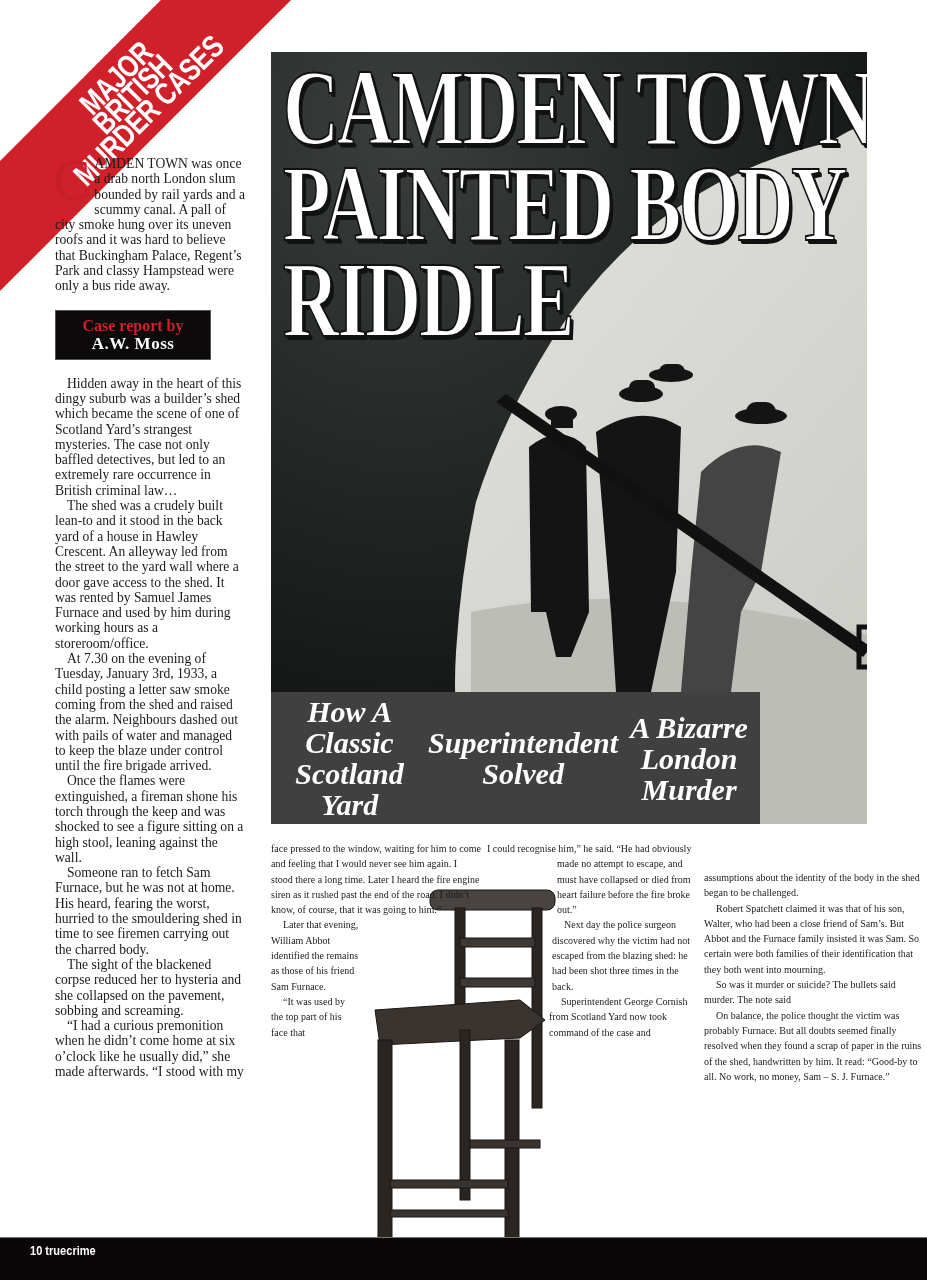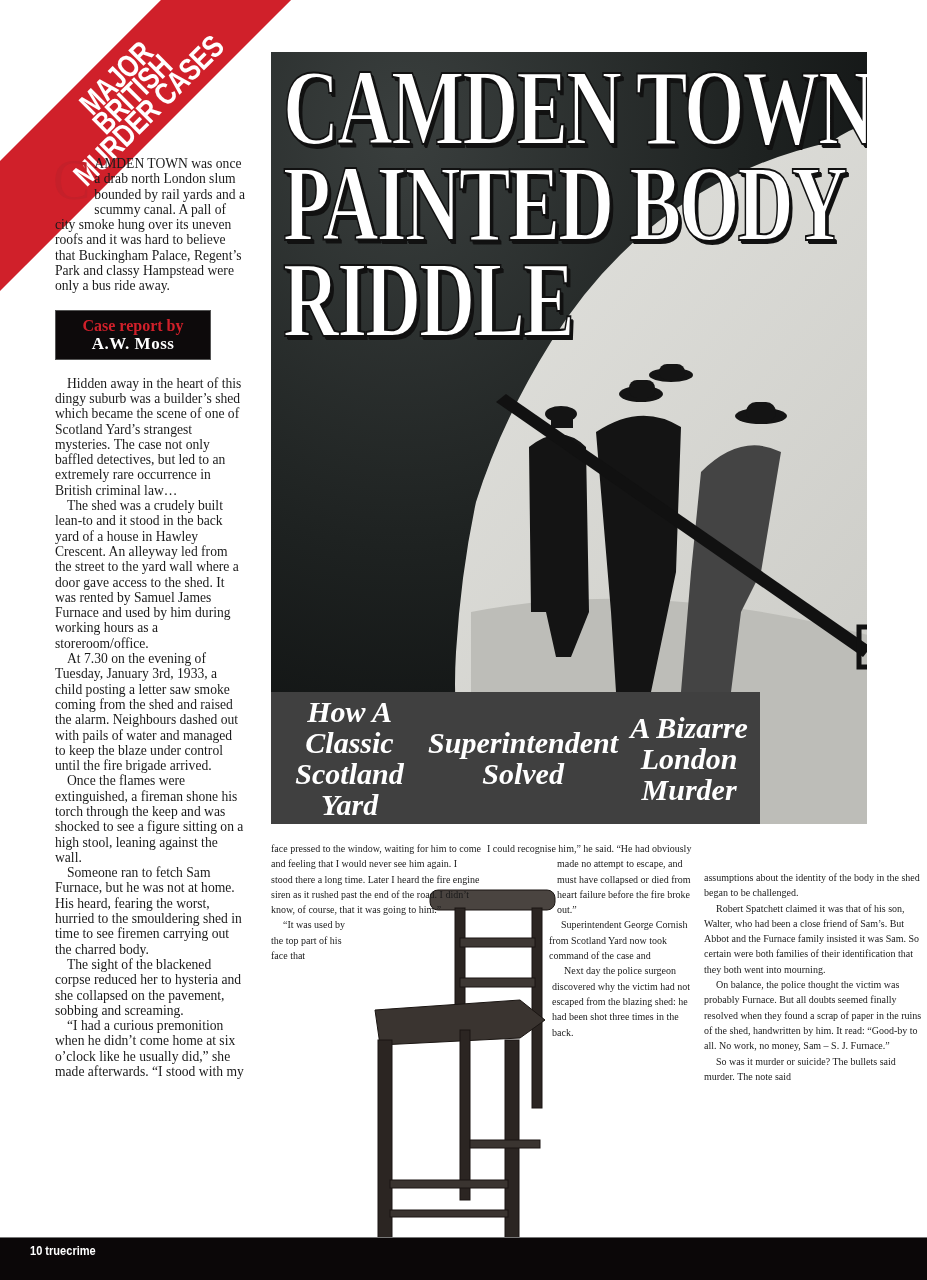--- a/index.html
+++ b/index.html
@@ -172,31 +172,32 @@
     <rect x="30" y="300" width="118" height="8" fill="#3a3430"></rect>
     <rect x="110" y="260" width="70" height="8" fill="#3a3430"></rect>
     <rect x="30" y="330" width="118" height="7" fill="#3a3430"></rect>
   </g>
 </svg>
 
 <div class="col col2">
   <p class="noindent" style="width:210px;">
     <span>face pressed to the window, waiting for him to come and feeling that I would never see him again. I stood there a long time. Later I heard the fire engine siren as it rushed past the end of the road. I didn’t know, of course, that it was going to him.”</span>
   </p>
+  <p class="body" style="width:88px;">Later that evening, William Abbot identified the remains as those of his friend Sam Furnace.</p>
   <p class="body" style="width:88px;">“It was used by the top part of his face that</p>
 </div>
 
 <div class="col col3">
   <p class="noindent" style="padding-left:70px; text-indent:-70px;">I could recognise him,” he said. “He had obviously made no attempt to escape, and must have collapsed or died from heart failure before the fire broke out.”</p>
+  <p class="body" style="padding-left:65px;">Next day the police surgeon discovered why the victim had not escaped from the blazing shed: he had been shot three times in the back.</p>
   <p class="body" style="padding-left:62px;">Superintendent George Cornish from Scotland Yard now took command of the case and</p>
-  <p class="body" style="padding-left:65px;">Next day the police surgeon discovered why the victim had not escaped from the blazing shed: he had been shot three times in the back.</p>
 </div>
 
 <div class="col col4">
   <p class="noindent">assumptions about the identity of the body in the shed began to be challenged.</p>
   <p class="body">Robert Spatchett claimed it was that of his son, Walter, who had been a close friend of Sam’s. But Abbot and the Furnace family insisted it was Sam. So certain were both families of their identification that they both went into mourning.</p>
+  <p class="body">So was it murder or suicide? The bullets said murder. The note said</p>
   <p class="body">On balance, the police thought the victim was probably Furnace. But all doubts seemed finally resolved when they found a scrap of paper in the ruins of the shed, handwritten by him. It read: “Good-by to all. No work, no money, Sam – S. J. Furnace.”</p>
-  <p class="body">So was it murder or suicide? The bullets said murder. The note said</p>
 </div>
 
 <div class="footer">
   <span class="folio">10 truecrime</span>
 </div>
 
 </body></html>

